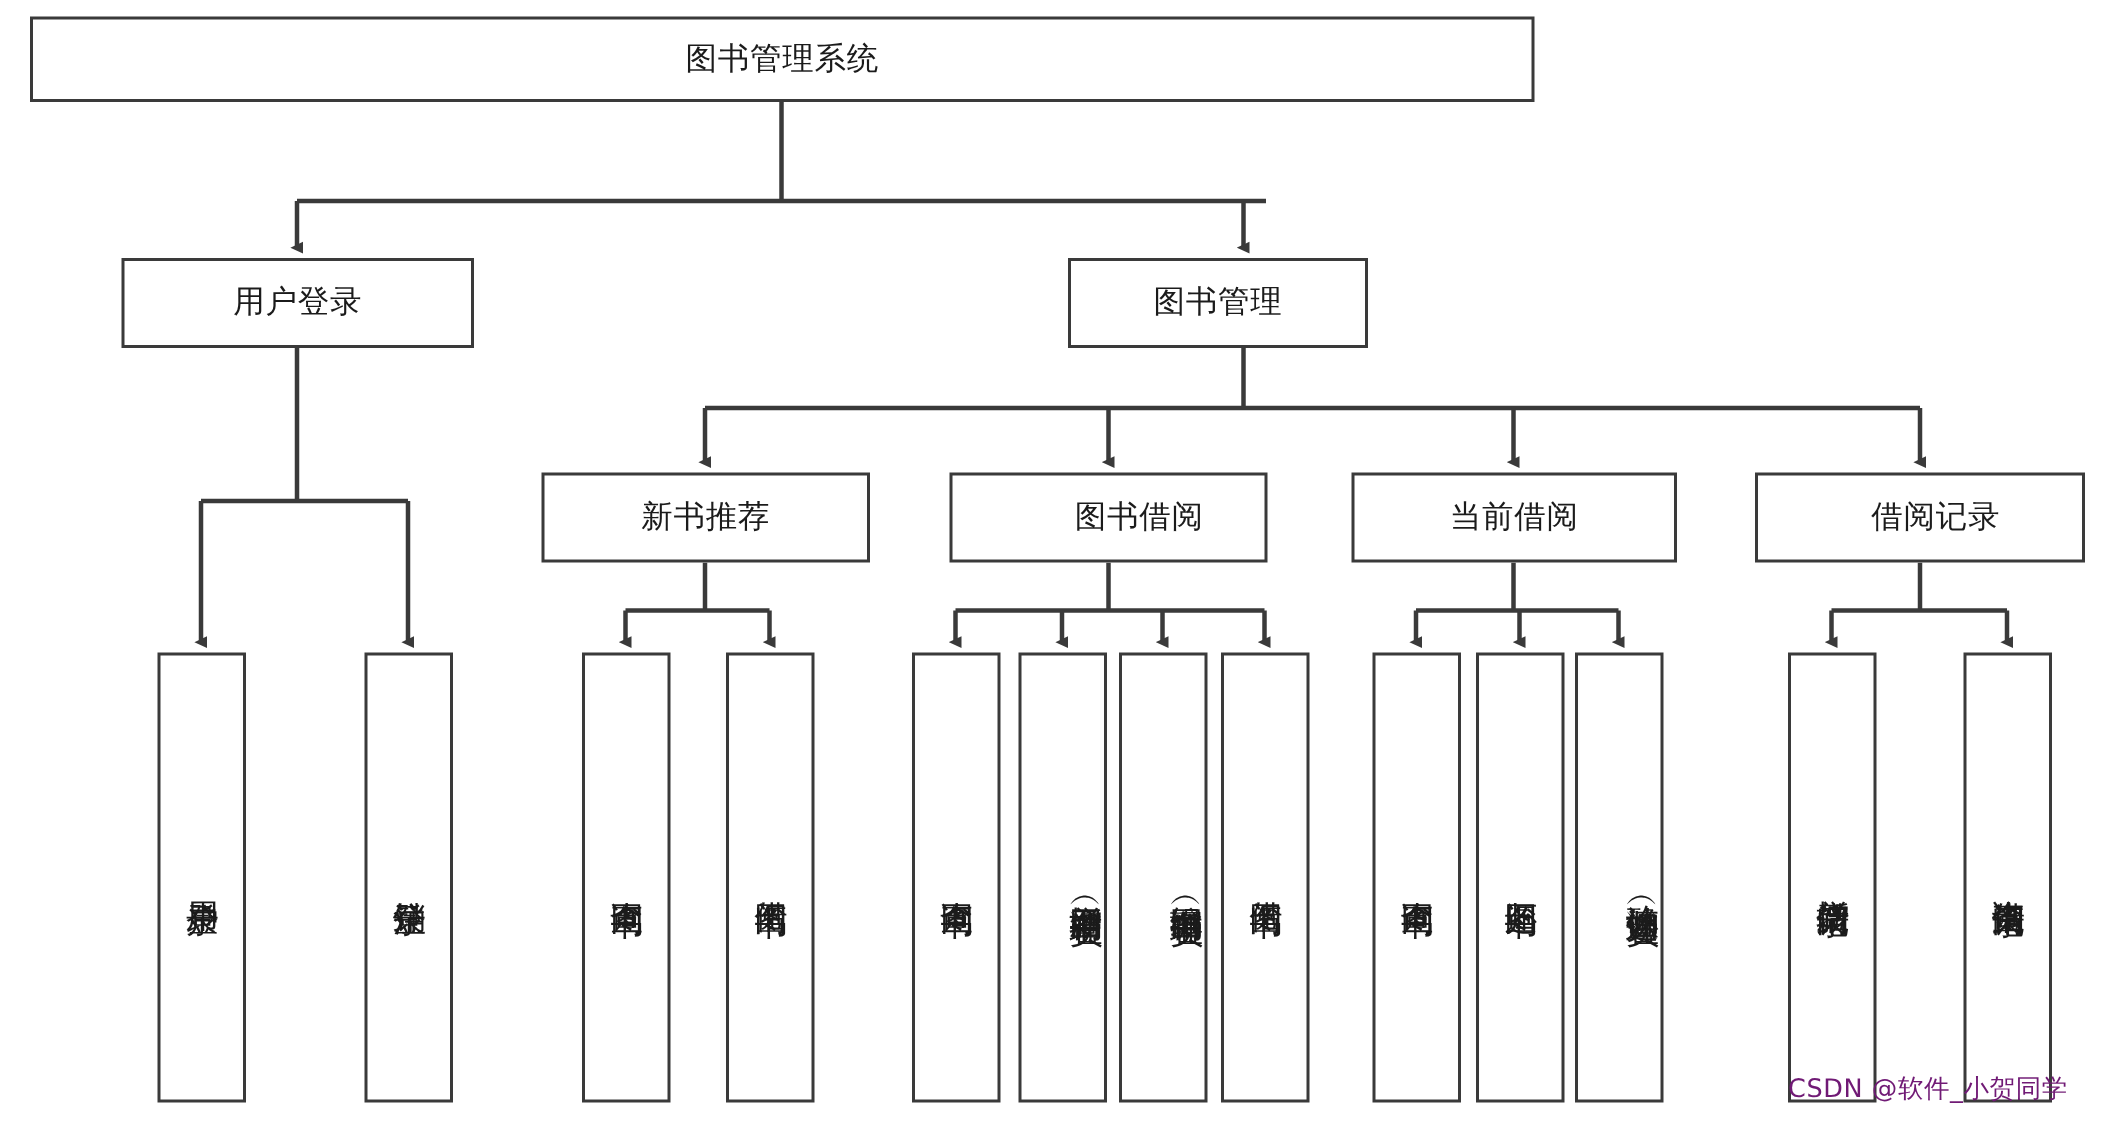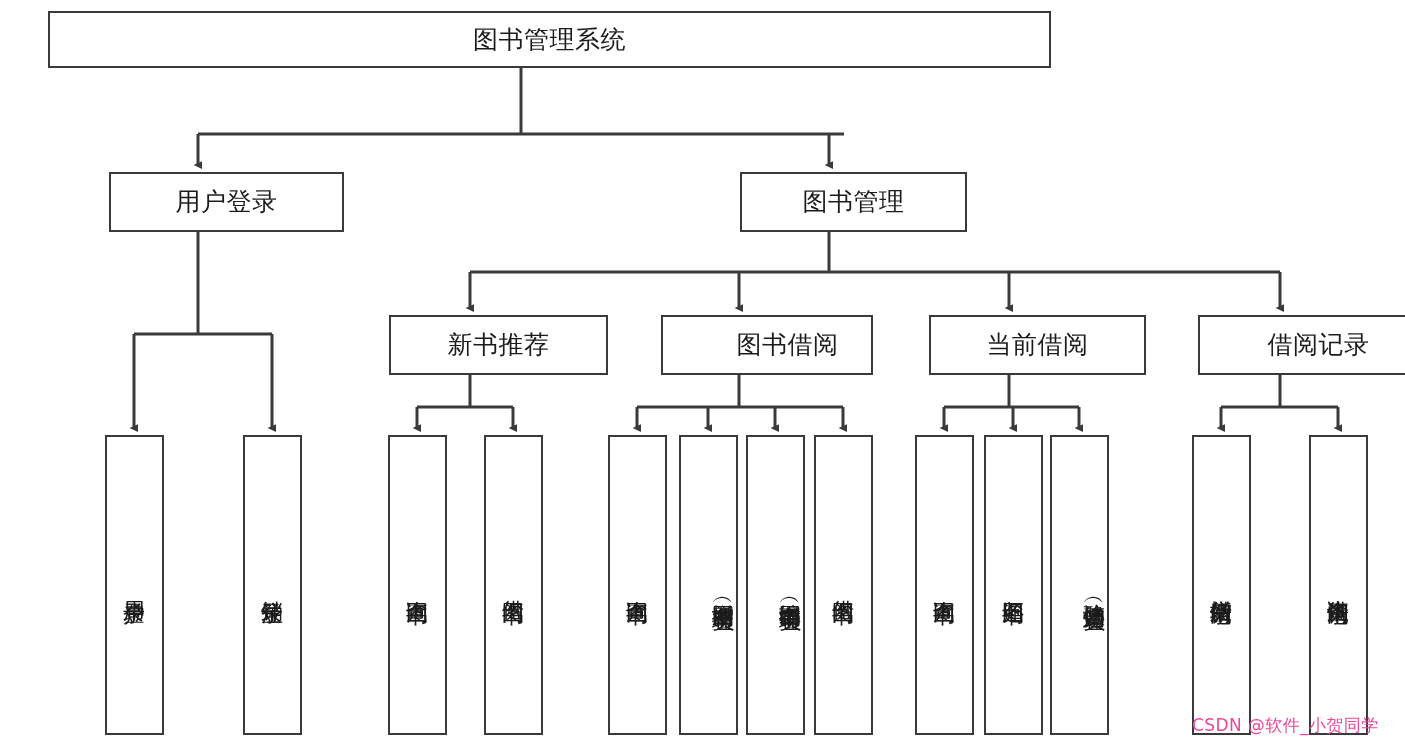--- a/index.html
+++ b/index.html
@@ -31,44 +31,43 @@
     box-sizing: border-box;
     background: #ffffff;
     border: 2px solid #3a3a3a;
     display: flex;
     align-items: center;
     justify-content: center;
     color: #1b1b1b;
     z-index: 2;
   }
   .node-h {
-    font-size: 25px;
+    font-size: 21px;
     line-height: 1.1;
     letter-spacing: 0.5px;
     white-space: nowrap;
-    margin-left: 28px;
   }
   .node-v {
     font-size: 22px;
     line-height: 1.14;
     writing-mode: vertical-rl;
     text-orientation: upright;
     align-items: flex-start;
     justify-content: center;
     padding-top: 10px;
     letter-spacing: 1px;
   }
   .node-v.align-center {
     align-items: center;
     padding-top: 0;
   }
   .watermark {
     position: absolute;
     font-size: 17px;
-    color: #ec4899;
+    color: #701a75;
     white-space: nowrap;
     z-index: 5;
     letter-spacing: 0.4px;
   }
 </style>
 </head>
 <body>
 
 <div id="diagram-root">
 
@@ -122,21 +121,21 @@
     </g>
   </svg>
 
   <div class="node node-h" style="left:20px; top:11px; width:1003px; height:57px;">
     <span>图书管理系统</span>
   </div>
 
   <div class="node node-h" style="left:81px; top:172px; width:235px; height:60px;">
     <span>用户登录</span>
   </div>
-  <div class="node node-h" style="left:712px; top:172px; width:227px; height:60px;">
+  <div class="node node-h" style="left:712px; top:172px; width:200px; height:60px;">
     <span>图书管理</span>
   </div>
 
   <div class="node node-h" style="left:361px; top:315px; width:219px; height:60px;">
     <span>新书推荐</span>
   </div>
   <div class="node node-h" style="left:633px; top:315px; width:212px; height:60px;padding-left:41px;">
     <span>图书借阅</span>
   </div>
   <div class="node node-h" style="left:901px; top:315px; width:217px; height:60px;font-family:Liberation Serif, serif;">

